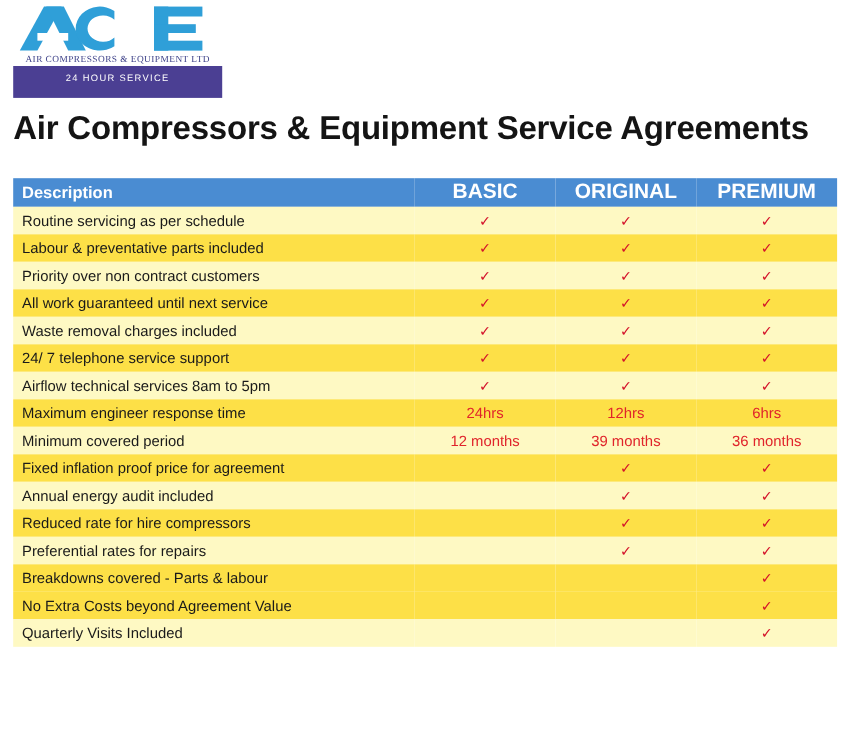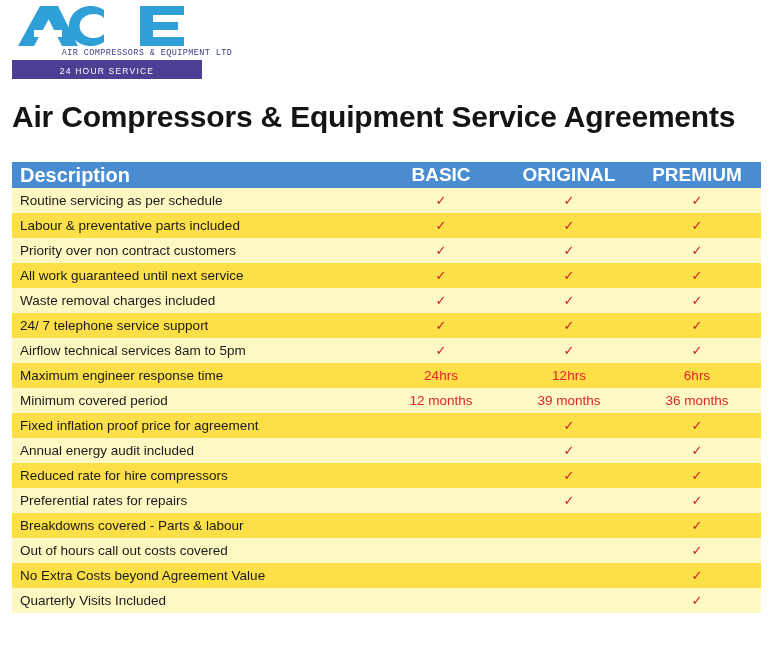--- a/index.html
+++ b/index.html
@@ -41,30 +41,29 @@
   }
   .logo-sub {
     position: absolute;
     left: 4px;
     top: 44px;
     width: 186px;
     text-align: center;
     font-size: 8.5px;
     letter-spacing: 0.4px;
     color: #3b3f87;
-    font-family: Liberation Mono, monospace;
+    font-family: Liberation Serif, serif;
     white-space: nowrap;
-    margin-left: 40px;
   }
   .logo-bar {
     position: absolute;
     left: 2px;
     top: 56px;
     width: 190px;
-    height: 19px;
+    height: 29px;
     background: #4b3f93;
   }
   .logo-bar-text {
     position: absolute;
     left: 0;
     top: 0;
     width: 190px;
     line-height: 22px;
     text-align: center;
     color: #ffffff;
@@ -107,21 +106,21 @@
     color: #ffffff;
     font-weight: bold;
     height: 26px;
     padding: 0 0 0 0;
     font-size: 19px;
     vertical-align: middle;
   }
   table.matrix thead th.h-desc {
     text-align: left;
     padding-left: 8px;
-    font-size: 20px;
+    font-size: 15px;
   }
   table.matrix thead th.h-plan {
     text-align: center;
   }
 
   table.matrix tbody td {
     height: 25px;
     vertical-align: middle;
     font-size: 13.5px;
     color: #1a1a1a;
@@ -276,26 +275,20 @@
             <td class="val"></td>
             <td class="val"><span class="tick">✓</span></td>
             <td class="val"><span class="tick">✓</span></td>
           </tr>
           <tr class="alt">
             <td class="desc">Breakdowns covered - Parts &amp; labour</td>
             <td class="val"></td>
             <td class="val"></td>
             <td class="val"><span class="tick">✓</span></td>
           </tr>
-          <tr class="plain">
-            <td class="desc">Out of hours call out costs covered</td>
-            <td class="val"></td>
-            <td class="val"></td>
-            <td class="val"><span class="tick">✓</span></td>
-          </tr>
           <tr class="alt">
             <td class="desc">No Extra Costs beyond Agreement Value</td>
             <td class="val"></td>
             <td class="val"></td>
             <td class="val"><span class="tick">✓</span></td>
           </tr>
           <tr class="plain">
             <td class="desc">Quarterly Visits Included</td>
             <td class="val"></td>
             <td class="val"></td>

